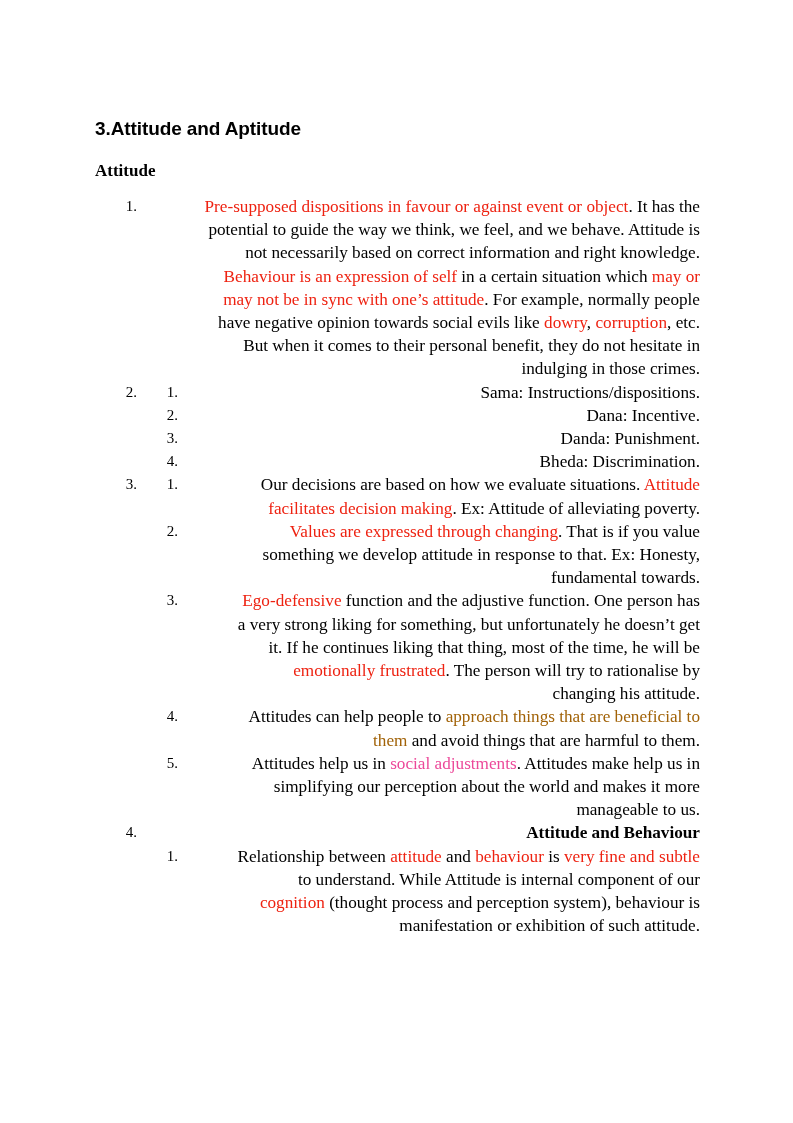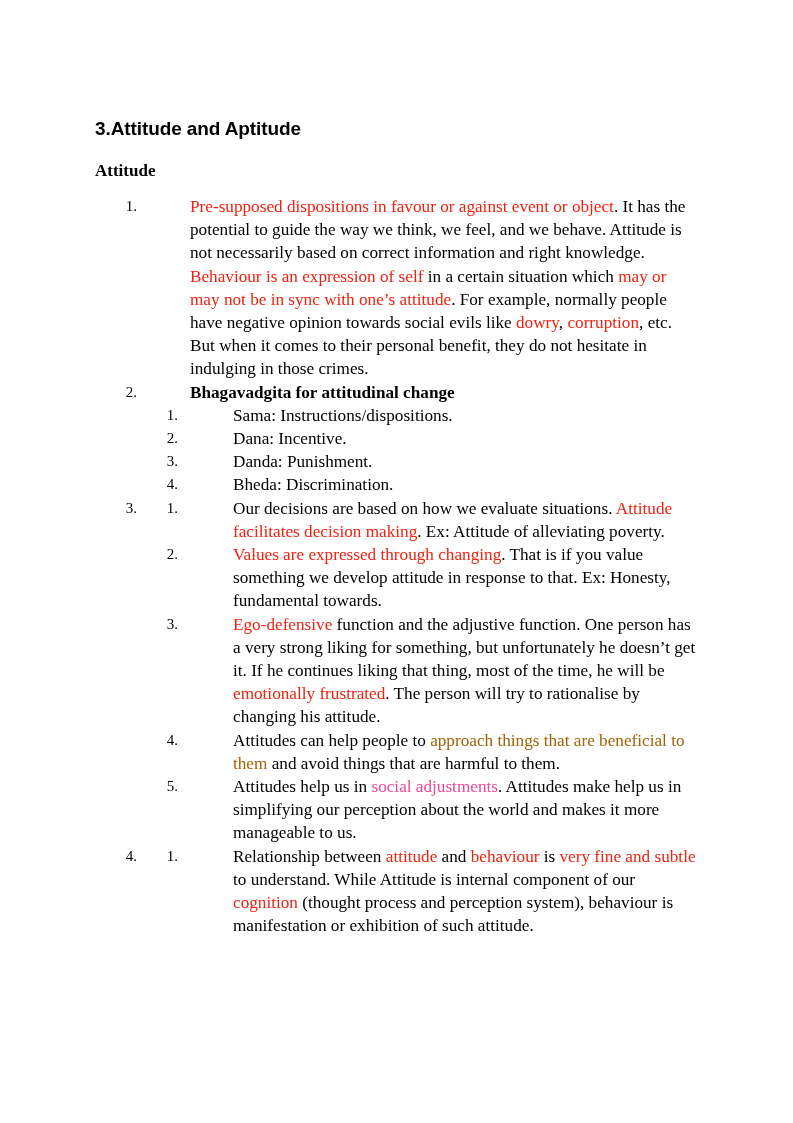--- a/index.html
+++ b/index.html
@@ -92,21 +92,21 @@
     left: 18px;
     top: 0;
     width: 18px;
     text-align: right;
     font-size: 15px;
     line-height: 23.2px;
   }
 
   .body-text {
     display: block;
-    text-align: left;
+    text-align: right;
     margin-left: 48px;
   }
   .hl {
     color: #ee2211;
   }
   .bold {
     font-weight: bold;
   }
 </style>
 </head>
@@ -119,21 +119,20 @@
 
     <h2 class="section-subtitle">Attitude</h2>
 
     <ol class="level1" id="outline-root">
         <li>
           <span class="marker">1.</span>
           <span class="body-text"><span class="hl" style="color: rgb(238, 34, 17);">Pre-supposed dispositions in favour or against event or object</span><span>. It has the potential to guide the way we think, we feel, and we behave. Attitude is not necessarily based on correct information and right knowledge. </span><span class="hl" style="color: rgb(238, 34, 17);">Behaviour is an expression of self</span><span> in a certain situation which </span><span class="hl" style="color: rgb(238, 34, 17);">may or may not be in sync with one’s attitude</span><span>. For example, normally people have negative opinion towards social evils like </span><span class="hl" style="color: rgb(238, 34, 17);">dowry</span><span>, </span><span class="hl" style="color: rgb(238, 34, 17);">corruption</span><span>, etc. But when it comes to their personal benefit, they do not hesitate in indulging in those crimes.</span></span>
         </li>
         <li>
           <span class="marker">2.</span>
-          <span class="body-text bold"><span>Bhagavadgita for attitudinal change</span></span>
           <ol class="level2">
             <li>
               <span class="marker">1.</span>
               <span class="body-text"><span>Sama: Instructions/dispositions.</span></span>
             </li>
             <li>
               <span class="marker">2.</span>
               <span class="body-text"><span>Dana: Incentive.</span></span>
             </li>
             <li>
@@ -166,20 +165,21 @@
               <span class="body-text"><span>Attitudes can help people to </span><span class="hl" style="color: #a16207;">approach things that are beneficial to them</span><span> and avoid things that are harmful to them.</span></span>
             </li>
             <li>
               <span class="marker">5.</span>
               <span class="body-text"><span>Attitudes help us in </span><span class="hl" style="color: #ec4899;">social adjustments</span><span>. Attitudes make help us in simplifying our perception about the world and makes it more manageable to us.</span></span>
             </li>
           </ol>
         </li>
         <li>
           <span class="marker">4.</span>
+          <span class="body-text bold"><span>Attitude and Behaviour</span></span>
           <ol class="level2">
             <li>
               <span class="marker">1.</span>
               <span class="body-text"><span>Relationship between </span><span class="hl" style="color: rgb(238, 34, 17);">attitude</span><span> and </span><span class="hl" style="color: rgb(238, 34, 17);">behaviour</span><span> is </span><span class="hl" style="color: rgb(238, 34, 17);">very fine and subtle</span><span> to understand. While Attitude is internal component of our </span><span class="hl" style="color: rgb(238, 34, 17);">cognition</span><span> (thought process and perception system), behaviour is manifestation or exhibition of such attitude.</span></span>
             </li>
           </ol>
         </li>
       </ol>
 
   </div>

